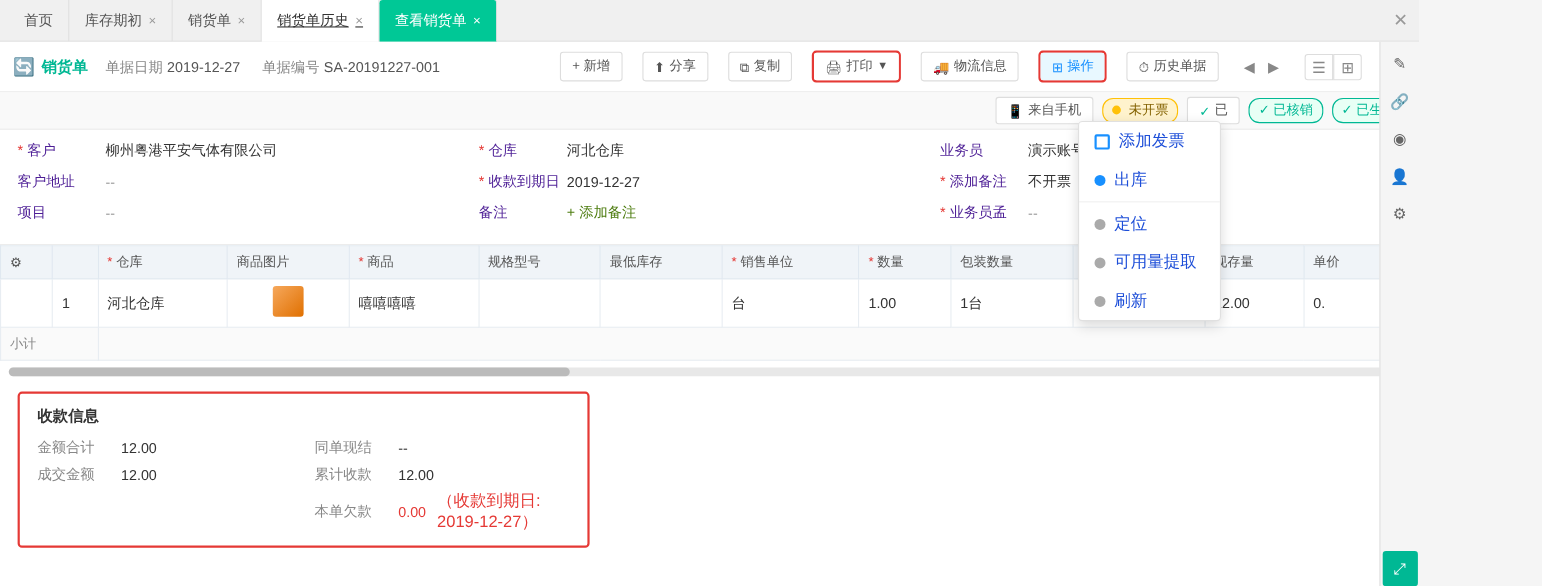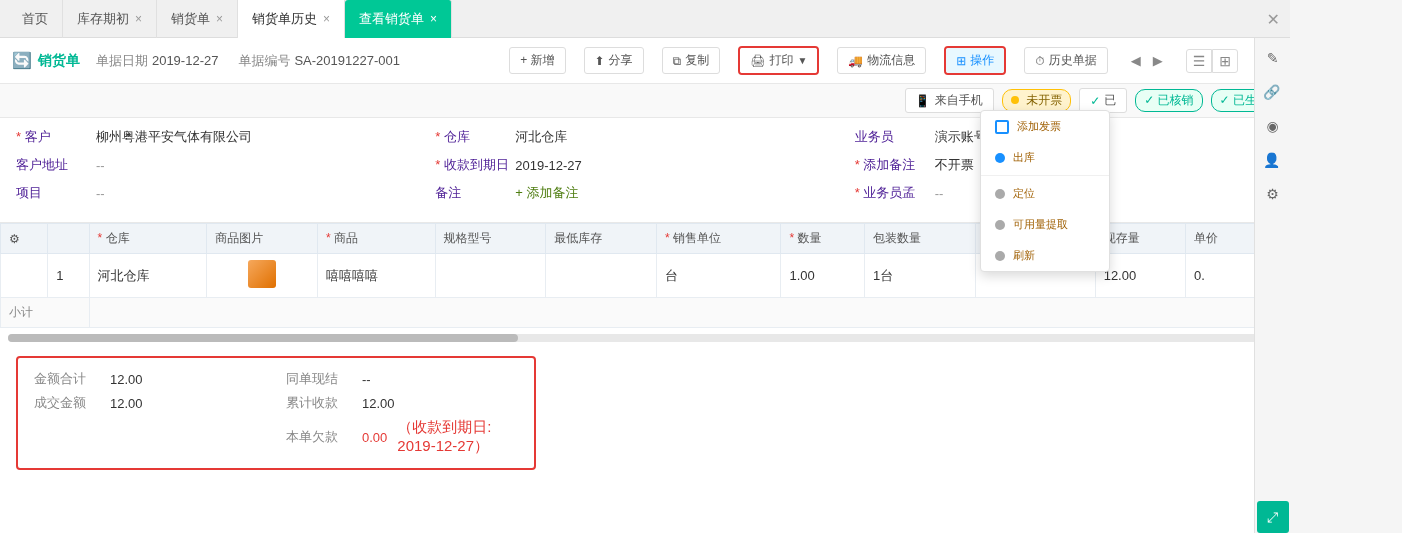--- a/index.html
+++ b/index.html
@@ -19,20 +19,21 @@
       padding: 0 14px; height: 38px;
       cursor: pointer; font-size: 13px;
       color: #555;
       border-right: 1px solid #e0e0e0;
       white-space: nowrap;
     }
     .tab.active {
       background: #fff;
       color: #333;
       font-weight: 500;
+      text-decoration: underline;
     }
     .tab .close-icon {
       margin-left: 6px; color: #999; font-size: 12px; cursor: pointer;
     }
     .tab.highlighted {
       background: #00c896; color: #fff; border-radius: 3px 3px 0 0;
     }
     .tab.highlighted .close-icon { color: #fff; }
     .tab-close-btn {
       position: absolute; right: 10px; top: 50%; transform: translateY(-50%);
@@ -177,21 +178,21 @@
       top: 72px; right: 180px;
       background: #fff;
       border: 1px solid #e0e0e0;
       border-radius: 4px;
       box-shadow: 0 4px 12px rgba(0,0,0,0.15);
       z-index: 100;
       min-width: 130px;
     }
     .dropdown-item {
       display: flex; align-items: center; gap: 8px;
-      padding: 8px 14px; cursor: pointer; font-size: 11px; color: #a16207;
+      padding: 8px 14px; cursor: pointer; font-size: 15px; color: #1d4ed8;
     }
     .dropdown-item .dot {
       width: 10px; height: 10px; border-radius: 50%;
       display: inline-block;
     }
     .dot-blue { background: #1890ff; }
     .dropdown-divider { border: none; border-top: 1px solid #f0f0f0; margin: 2px 0; }
 
     
     .red-border-box {
@@ -421,20 +422,21 @@
       </table>
 
       <div style="padding:4px 8px;">
         <div class="scrollbar-track">
           <div class="scrollbar-thumb"></div>
         </div>
       </div>
     </div>
 
     <div class="summary-panel">
+      <div class="summary-title">收款信息</div>
       <div class="summary-grid">
         <div class="summary-item">
           <span class="summary-label">金额合计</span>
           <span class="summary-value">12.00</span>
         </div>
         <div class="summary-item">
           <span class="summary-label">同单现结</span>
           <span class="summary-value">--</span>
         </div>
         <div class="summary-item">

